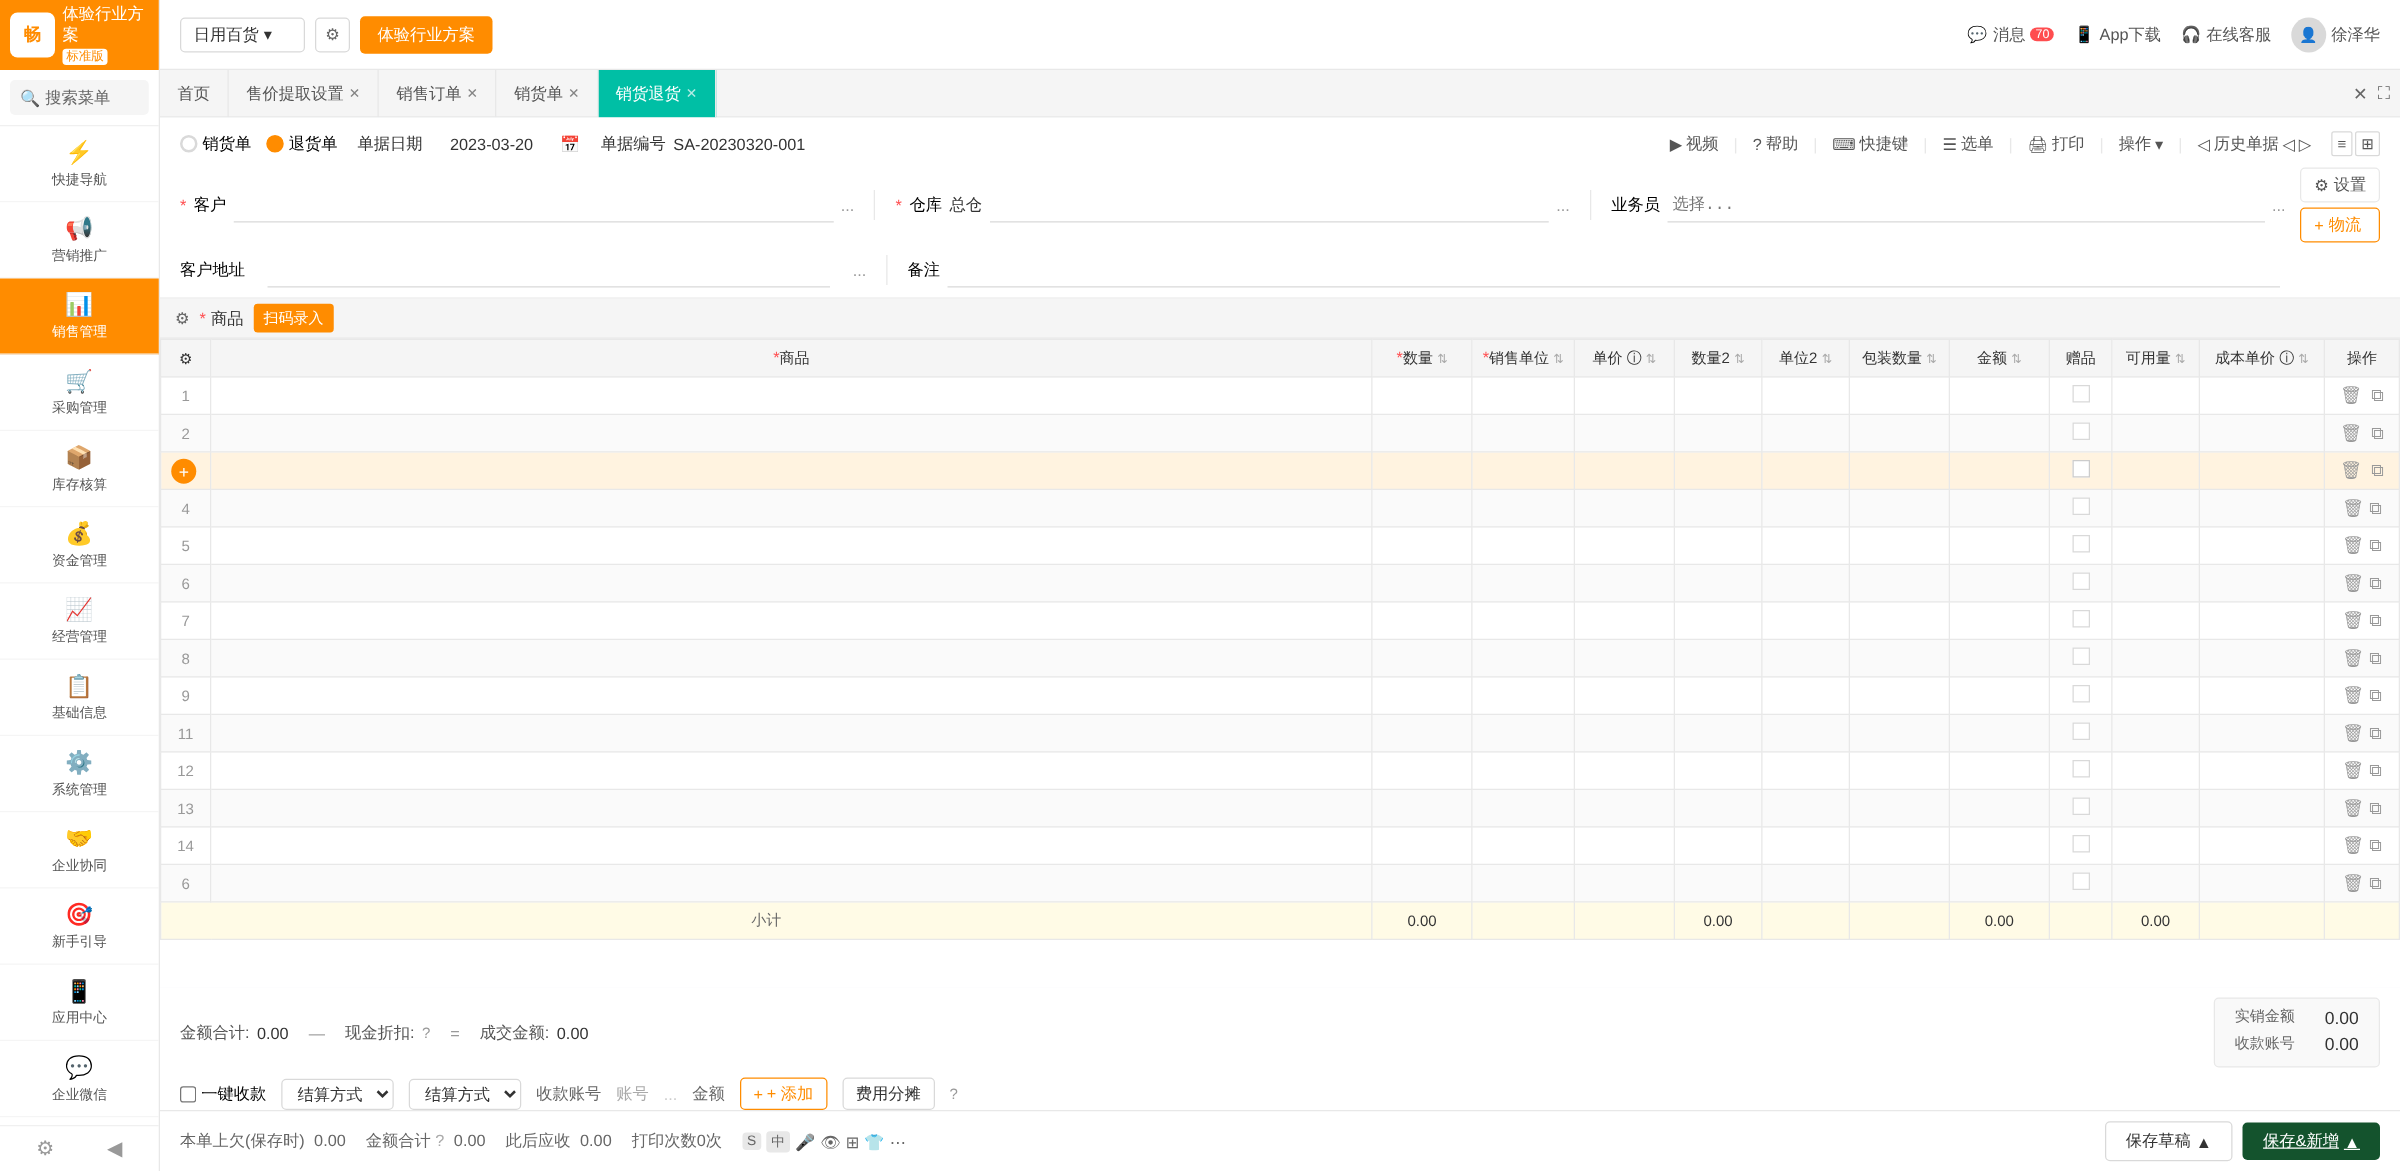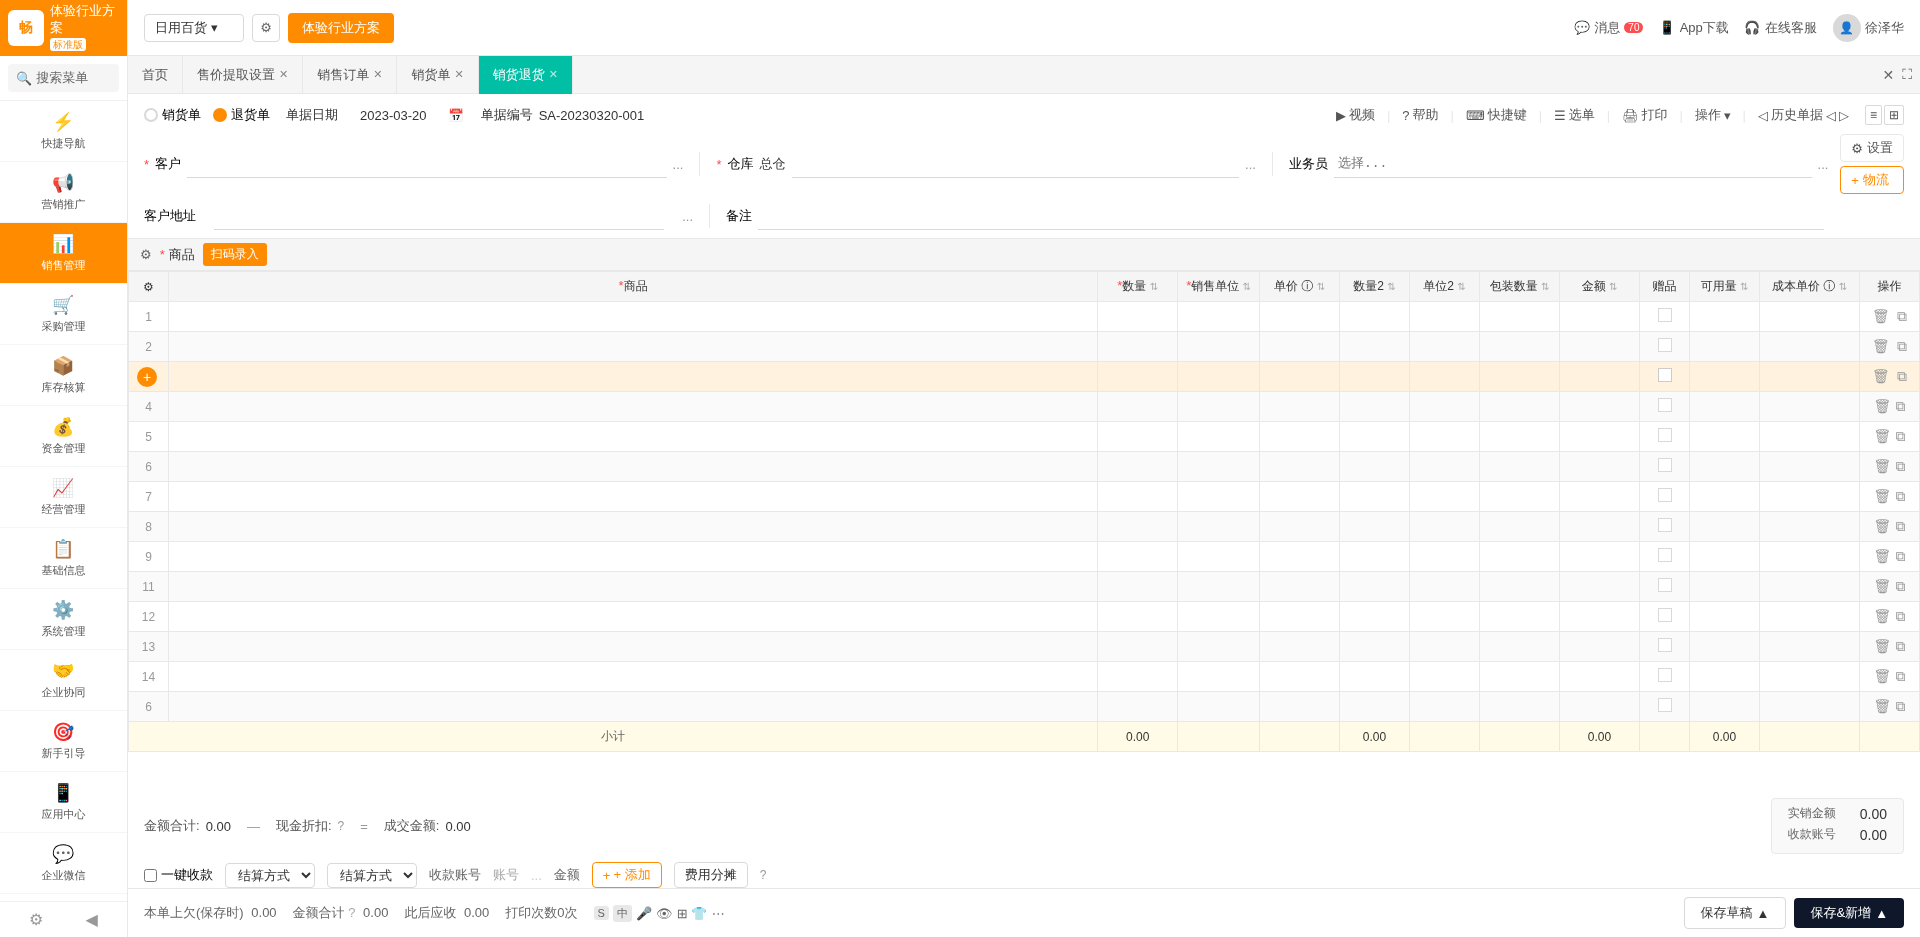--- a/index.html
+++ b/index.html
@@ -95,21 +95,21 @@
     .split-btn { background: #fff; border: 1px solid #d9d9d9; border-radius: 4px; padding: 3px 10px; cursor: pointer; color: #333; }
     .summary-row { display: flex; justify-content: space-between; align-items: center; gap: 24px; margin-bottom: 4px; }
     .summary-label { color: #666; font-size: 12px; }
     .summary-value { color: #333; font-weight: 500; font-size: 14px; }
 
     
     .status-bar { display: flex; align-items: center; justify-content: space-between; padding: 8px 16px; background: #fff; border-top: 1px solid #e8e8e8; }
     .status-bar-left { display: flex; align-items: center; gap: 16px; color: #666; font-size: 12px; }
     .status-bar-right { display: flex; align-items: center; gap: 8px; }
     .save-draft-btn { background: #fff; border: 1px solid #d9d9d9; border-radius: 4px; padding: 6px 16px; cursor: pointer; display: flex; align-items: center; gap: 4px; color: #333; }
-    .save-new-btn { background: #0f172a; border: none; border-radius: 4px; padding: 6px 16px; cursor: pointer; color: #fff; display: flex; align-items: center; gap: 4px; }
+    .save-new-btn { background: #14532d; border: none; border-radius: 4px; padding: 6px 16px; cursor: pointer; color: #fff; display: flex; align-items: center; gap: 4px; text-decoration: underline; }
 
     
     .table-container { flex: 1; overflow-y: auto; overflow-x: auto; }
 
     .bottom-wrapper { background: #fff; padding: 8px 16px 0; }
   </style>
 </head>
 <body>
 
 <div class="sidebar">

